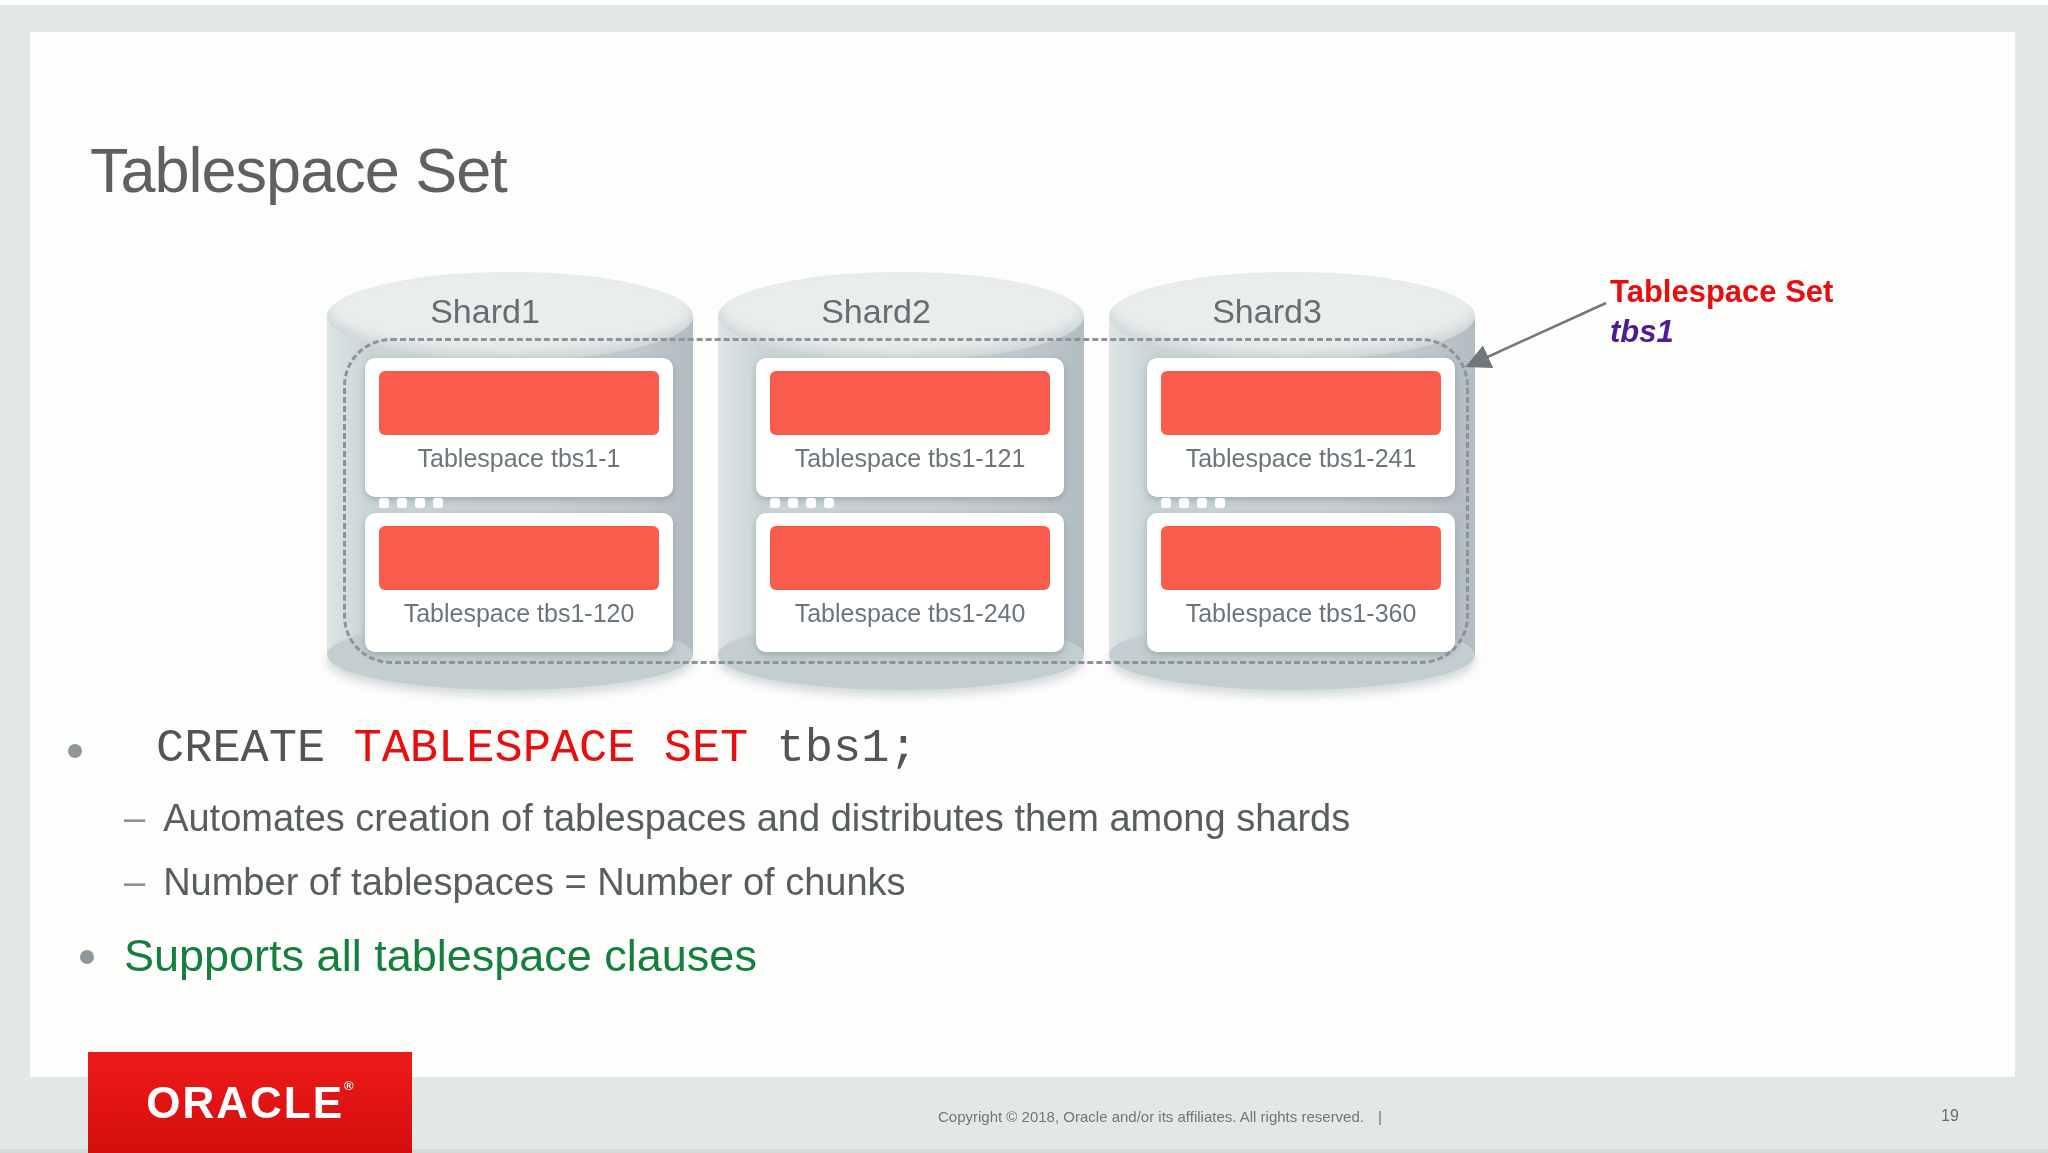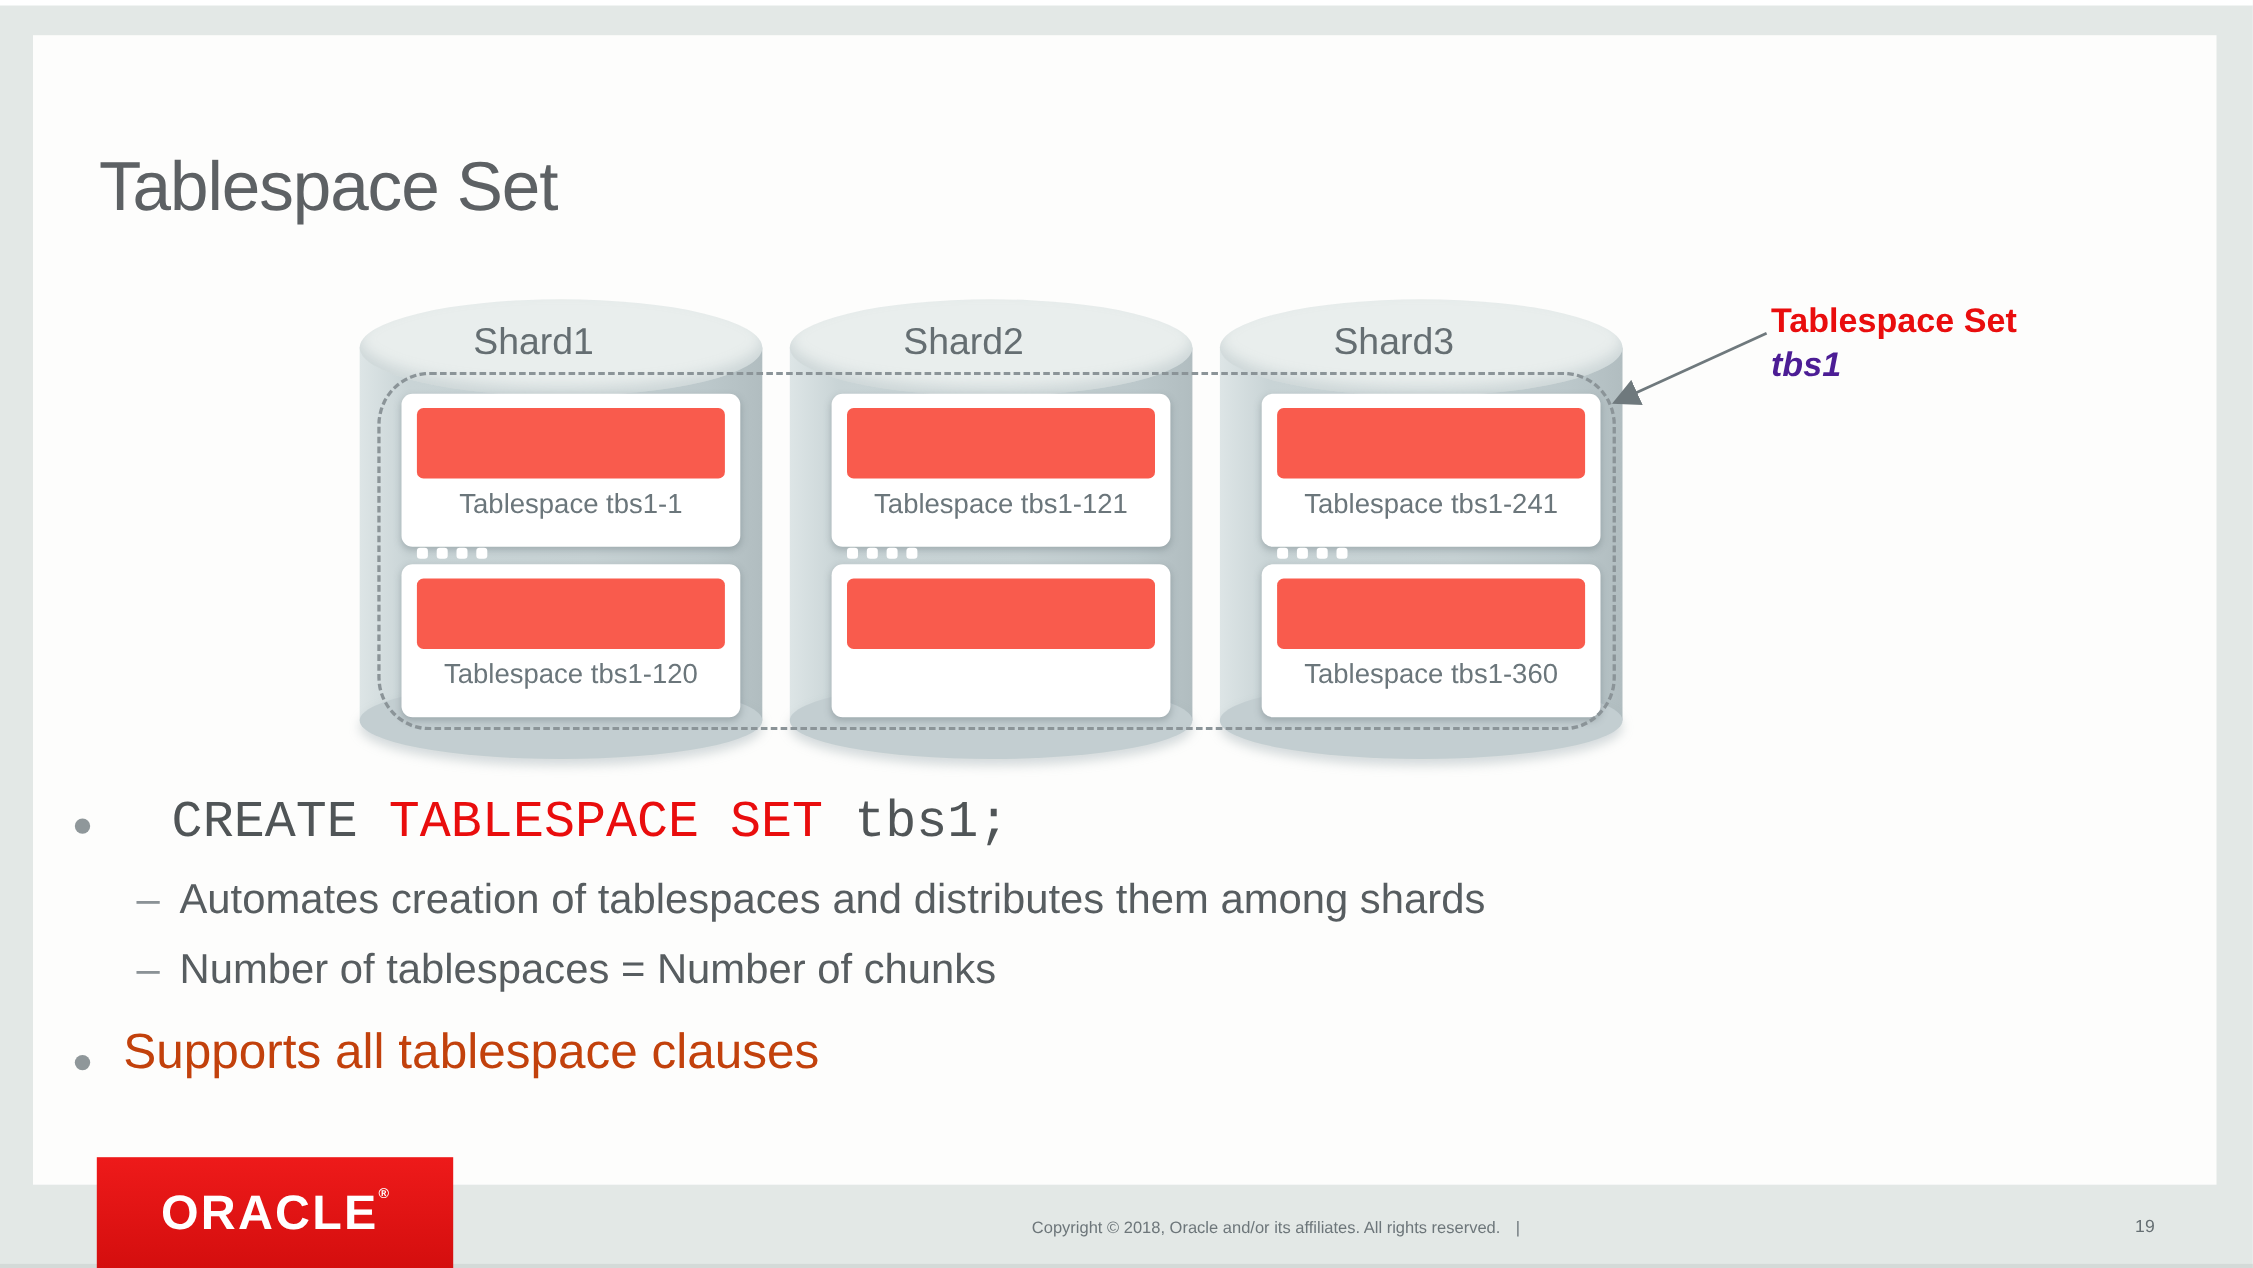--- a/index.html
+++ b/index.html
@@ -64,21 +64,21 @@
   .bullet-dot{flex:0 0 auto;width:14px;height:14px;border-radius:50%;background:#8f979a;}
   .row.main1{left:68px;top:722px;gap:44px;}
   .row.main1 .bullet-dot{margin:22px 30px 0 0;}
   .code{font-family:"Liberation Mono","DejaVu Sans Mono",monospace;font-size:47px;color:#50555<|idx_unused|>7;white-space:pre;}
   .code{color:#505557;}
   .code .hl{color:#e90d0d;}
   .sub{left:124px;font-size:38px;color:#575d60;}
   .sub .dash{color:#8b9296;margin-right:18px;flex:0 0 auto;}
   .sub.sub1{top:797px;}
   .sub.sub2{top:861px;}
-  .row.main2{left:68px;top:930px;font-size:45px;color:#c2410c;align-items:center;}
+  .row.main2{left:80px;top:930px;font-size:45px;color:#15803d;}
   .row.main2 .bullet-dot{margin:20px 30px 0 0;}
 
   
   .logo{
     position:absolute;left:88px;top:1052px;width:324px;height:101px;z-index:6;
     background:linear-gradient(180deg,#ee1a1a 0%,#d40e0e 100%);
     display:flex;align-items:center;justify-content:center;
   }
   .logo-text{color:#ffffff;font-size:44px;font-weight:bold;letter-spacing:2px;}
   .logo-text sup{font-size:13px;vertical-align:28px;letter-spacing:0;}
@@ -126,20 +126,21 @@
     <div class="tlabel">Tablespace tbs1-121</div>
   </div>
   <div class="dots">
       <i></i>
       <i></i>
       <i></i>
       <i></i>
     </div>
   <div class="tbox b2">
     <div class="bar"></div>
+    <div class="tlabel">Tablespace tbs1-240</div>
   </div>
 </div>
 
 <div class="cyl s3">
   <div class="cyl-body"></div>
   <div class="cyl-bottom"></div>
   <div class="cyl-top"></div>
   <div class="shard-name">Shard3</div>
   <div class="tbox b1">
     <div class="bar"></div>

